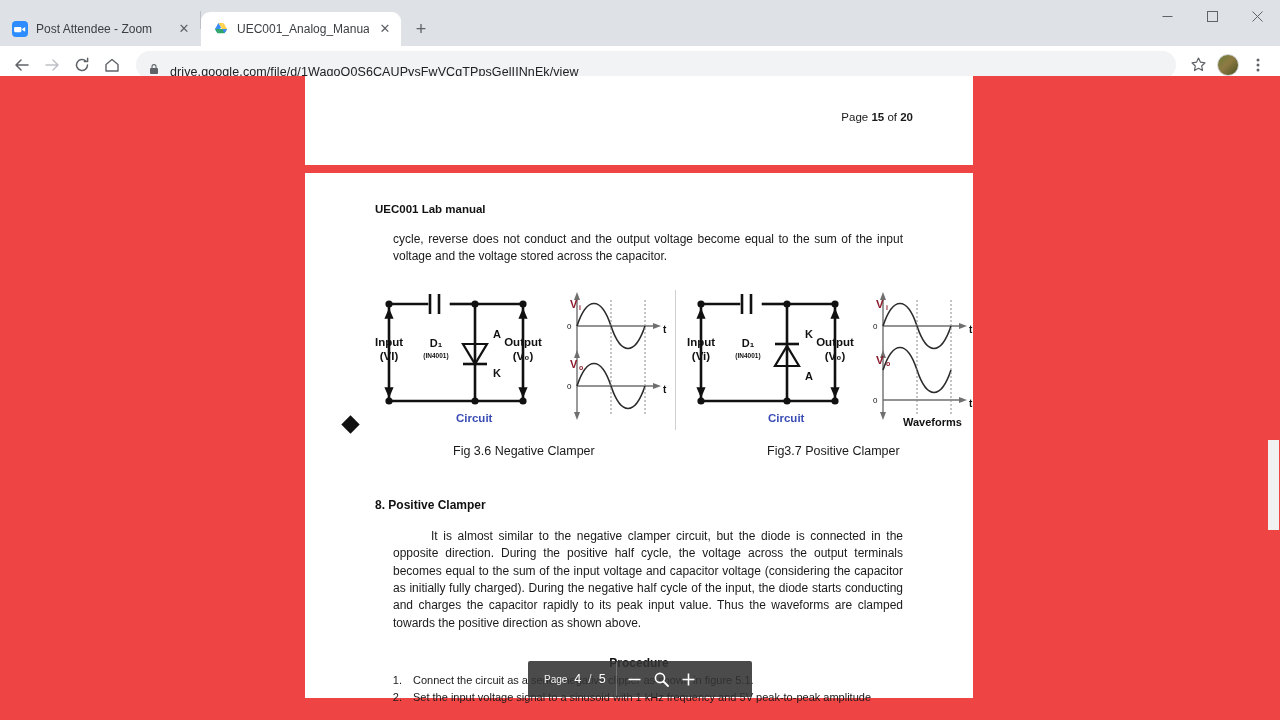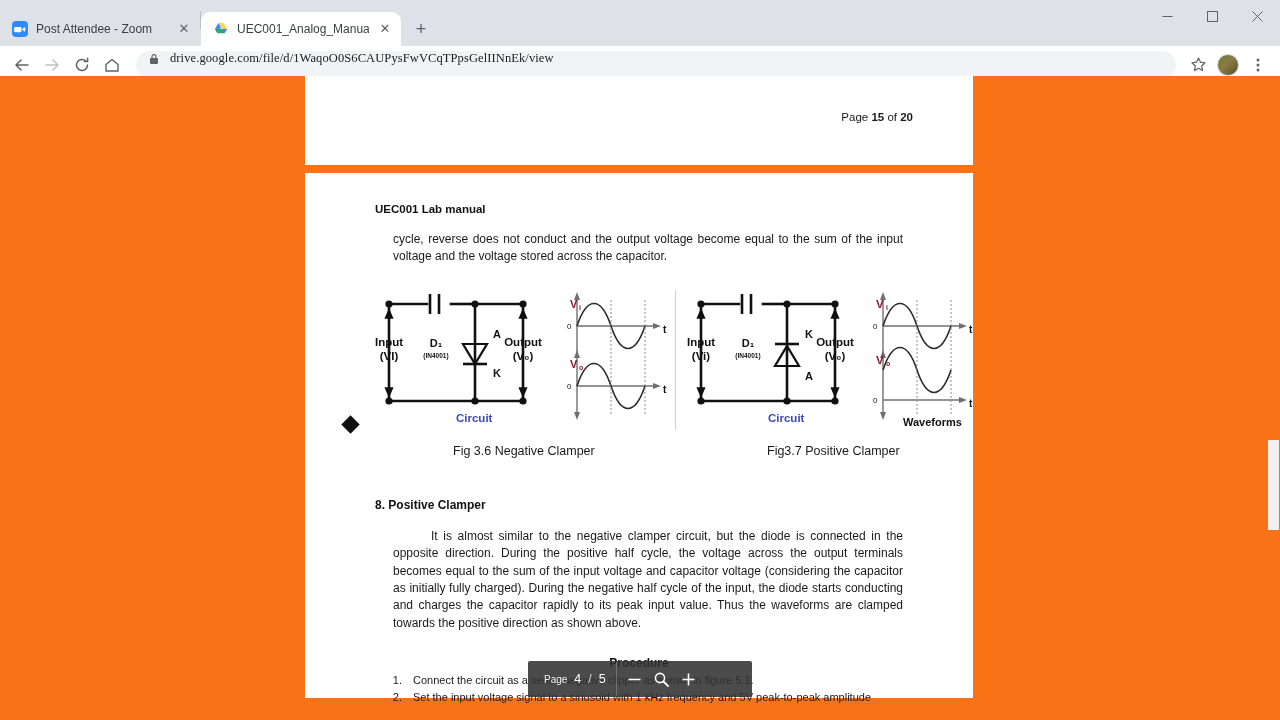--- a/index.html
+++ b/index.html
@@ -51,38 +51,37 @@
     height: 38px; background: #ffffff; display: flex; align-items: center;
     padding: 0 8px; gap: 2px; border-bottom: 1px solid #e8eaed;
   }
   .tb-btn {
     width: 28px; height: 28px; display: flex; align-items: center;
     justify-content: center; color: #5f6368; border-radius: 50%;
   }
   .tb-btn.disabled { color: #bdc1c6; }
   .omnibox {
     flex: 1 1 auto; height: 28px; background: #f1f3f4; border-radius: 14px;
-    display: flex; align-items: flex-start; padding: 0 12px; gap: 10px;
+    display: flex; align-items: flex-end; padding: 0 12px; gap: 10px;
     margin: 0 6px 0 8px;
-    font-family: Liberation Serif, serif;
   }
   .omnibox-url {
     font-size: 12.5px; color: #202124; white-space: nowrap; overflow: hidden;
     letter-spacing: .1px;
   }
   .avatar {
     width: 22px; height: 22px; border-radius: 50%;
     background: linear-gradient(135deg,#6b7d3a 0%,#8e7a44 45%,#4c5220 100%);
     border: 1px solid #d2d5d9;
   }
 
   
   .viewer {
     position: absolute; left: 0; top: 76px; width: 1280px; height: 644px;
-    background: #f97316; overflow: hidden;
+    background: #ef4444; overflow: hidden;
   }
   .page {
     position: absolute; left: 305px; width: 668px; background: #ffffff;
   }
   .page-top { top: 0; height: 89px; }
   .page-main { top: 97px; height: 525px; }
 
   .pagenum {
     position: absolute; right: 60px; top: 35px;
     font-size: 11.5px; color: #1a1a1a;

